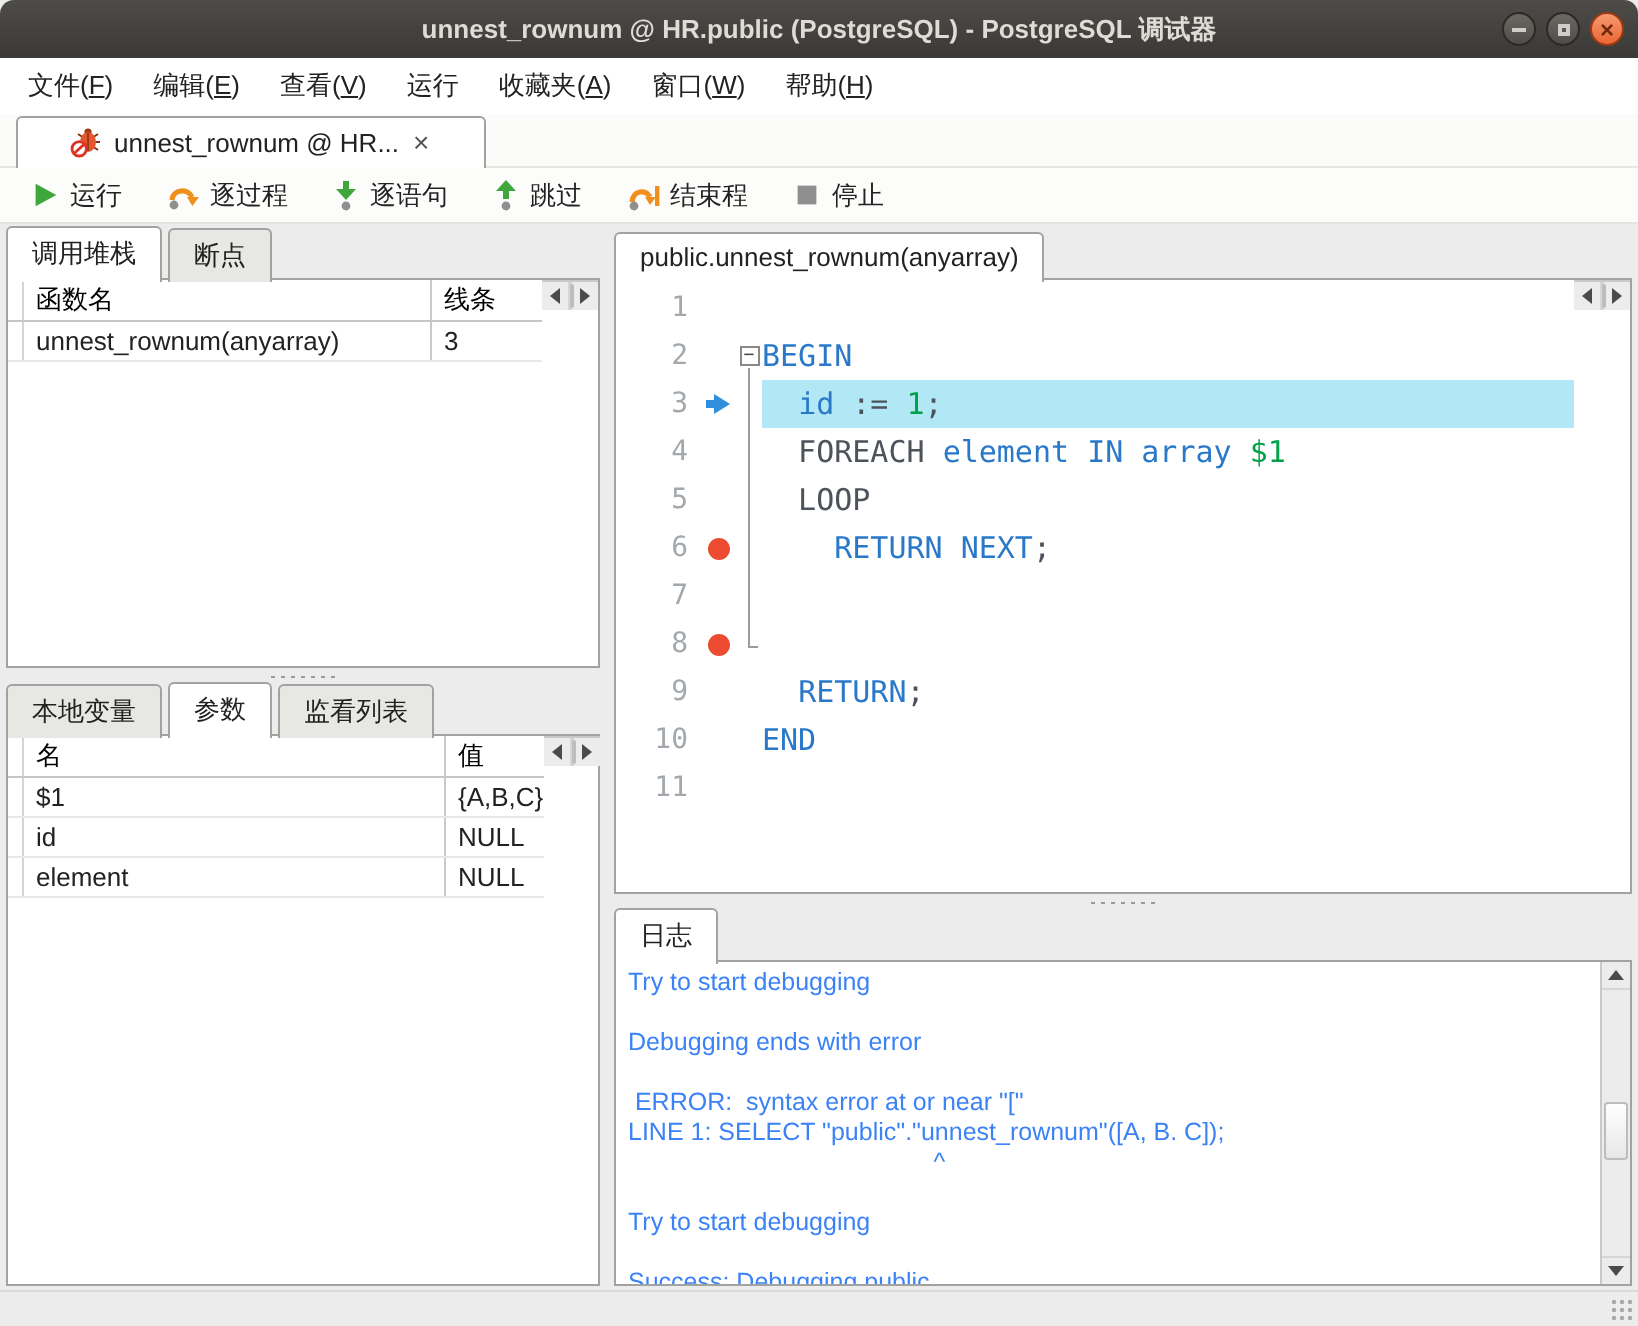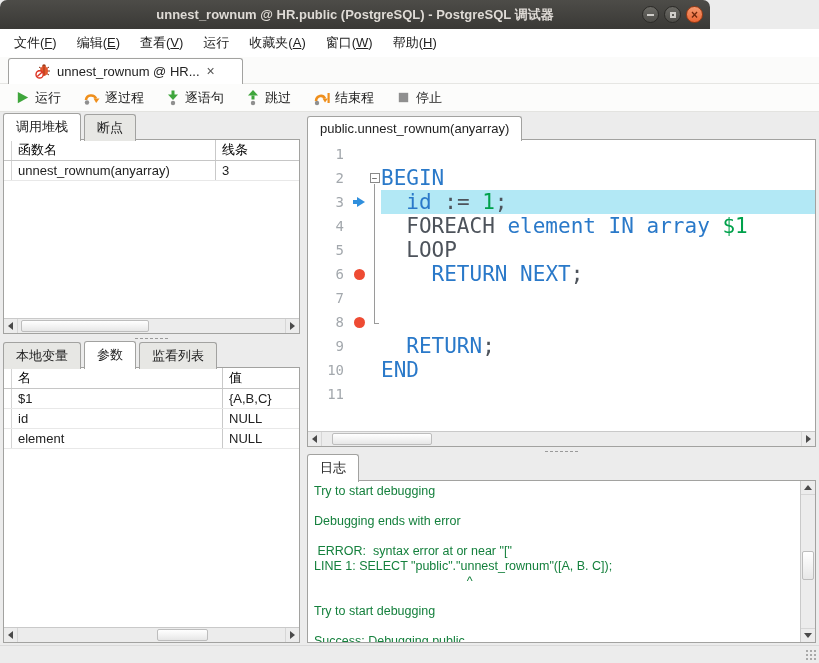--- a/index.html
+++ b/index.html
@@ -4,21 +4,21 @@
 <style>
   :root{
     --kw:#2a79c9; --num:#00a14b; --plain:#4d535b; --hl:#b2e8f5;
     --red:#ee4b33; --arrow:#2f8fdd; --bg:#ececec; --bd:#a2a2a0;
   }
   *{box-sizing:border-box;margin:0;padding:0}
   html,body{width:819px;height:663px;overflow:hidden}
   body{font-family:"Liberation Sans","DejaVu Sans",sans-serif;font-size:13px;color:#222;background:var(--bg);position:relative}
 
   
-  .titlebar{position:absolute;left:0;top:0;width:710px;height:29px;
+  .titlebar{position:absolute;left:0;top:0;width:819px;height:29px;
     background:linear-gradient(#4d4c48,#3a3936);border-radius:7px 7px 0 0;
     display:flex;align-items:center;justify-content:center}
   .titlebar .title{color:#dfdbd6;font-weight:bold;font-size:13px}
   .winbtns{position:absolute;right:7px;top:6px;display:flex;gap:5px}
   .wbtn{width:17px;height:17px;border-radius:50%;border:1px solid #2b2a27;
     display:flex;align-items:center;justify-content:center;background:linear-gradient(#6a6964,#4e4d49)}
   .wbtn .bar{width:7px;height:2px;background:#cfcdc9}
   .wbtn .sq{width:6px;height:6px;border:2px solid #cfcdc9}
   .wbtn.close{background:linear-gradient(#f59a70,#ec6634);border-color:#9c3a13;color:#70280c;font-size:12px;font-weight:bold;line-height:1}
 
@@ -39,21 +39,21 @@
   .toolbar{position:absolute;left:0;top:84px;width:819px;height:28px;background:#fcfcfb;
     display:flex;align-items:center;padding-left:6px;gap:4px;border-bottom:1px solid #e3e3e0}
   .tbtn{display:flex;align-items:center;gap:5px;padding:3px 9px}
   .tbtn svg{display:block}
 
   
   .tabs{position:absolute;display:flex;align-items:flex-end;height:26px}
   .tab{background:#e7e7e4;border:1px solid var(--bd);border-bottom:none;border-radius:3px 3px 0 0;
     padding:4px 12px;margin-right:3px;position:relative;top:1px;color:#222;z-index:1}
   .tab.active{background:#fff;z-index:3;padding-bottom:5px}
-  .box{position:absolute;background:#fff;border:1px solid var(--bd);display:flex;flex-direction:column;z-index:2}
+  .box{position:absolute;background:#fff;border:1px solid var(--bd);display:flex;flex-direction:row;z-index:2}
 
   
   .grid{width:100%}
   .grow{display:flex;height:20px;align-items:center;border-bottom:1px solid #e8e8e8}
   .grow.head{height:21px;border-bottom:1px solid #c6c6c6;font-weight:normal;color:#000}
   .gut{width:8px;align-self:stretch;border-right:1px solid #d4d4d4}
   .cell{padding:0 6px;white-space:nowrap;overflow:hidden}
   .stack-c1{width:204px;border-right:1px solid #c9c9c9;align-self:stretch;display:flex;align-items:center}
   .stack-c2{flex:1;display:flex;align-items:center;padding-left:6px}
   .vars-c1{width:211px;border-right:1px solid #c9c9c9;align-self:stretch;display:flex;align-items:center}
@@ -89,30 +89,30 @@
   .bpdot{width:11px;height:11px;border-radius:50%;background:var(--red);display:block}
   .curw{display:flex;align-items:center}
   .cur-tail{display:block;width:4px;height:4px;background:var(--arrow)}
   .cur{display:block;width:0;height:0;border-top:5px solid transparent;border-bottom:5px solid transparent;border-left:8px solid var(--arrow)}
   .fd{width:13px;position:relative;flex:none}
   .fd.bar::before{content:'';position:absolute;left:6px;top:0;bottom:0;border-left:1px solid #9a9a9a}
   .fd.corner::before{content:'';position:absolute;left:6px;top:0;height:13px;width:4px;border-left:1px solid #9a9a9a;border-bottom:1px solid #9a9a9a}
   .fd.minus .fbox{position:absolute;left:1.5px;top:7px;width:10px;height:10px;border:1px solid #8a8a8a;background:#fff;color:#444;font-size:9px;line-height:8px;text-align:center}
   .fd.minus .fbox::before{content:"−"}
   .fd.minus::after{content:'';position:absolute;left:6px;top:18px;bottom:0;border-left:1px solid #9a9a9a}
-  .ct{flex:1;white-space:pre;font-size:21px;line-height:24px;color:var(--plain)}
+  .ct{flex:1;white-space:pre;font-size:15px;line-height:24px;color:var(--plain)}
   .cl.hl .ct{background:var(--hl)}
   .ct .kw{color:var(--kw)}
   .ct .num{color:var(--num)}
   .ct .pl{color:var(--plain)}
 
   
   .log-wrap{flex:1;display:flex;overflow:hidden}
   .log-content{flex:1;padding:3px 6px;font-size:12.5px;overflow:hidden}
-  .logline{min-height:15px;line-height:15px;white-space:pre;color:#15803d}
+  .logline{min-height:15px;line-height:15px;white-space:pre;color:#3b82f6}
 
   
   .statusbar{position:absolute;left:0;bottom:0;width:819px;height:18px;background:#ececec;border-top:1px solid #dadada}
   .sizegrip{position:absolute;right:2px;bottom:2px;width:13px;height:13px;
     background-image:radial-gradient(#a9a9a9 1px,transparent 1.2px);background-size:4px 4px;background-position:1px 1px}
 </style>
 </head>
 <body>
 
 <div class="titlebar">

